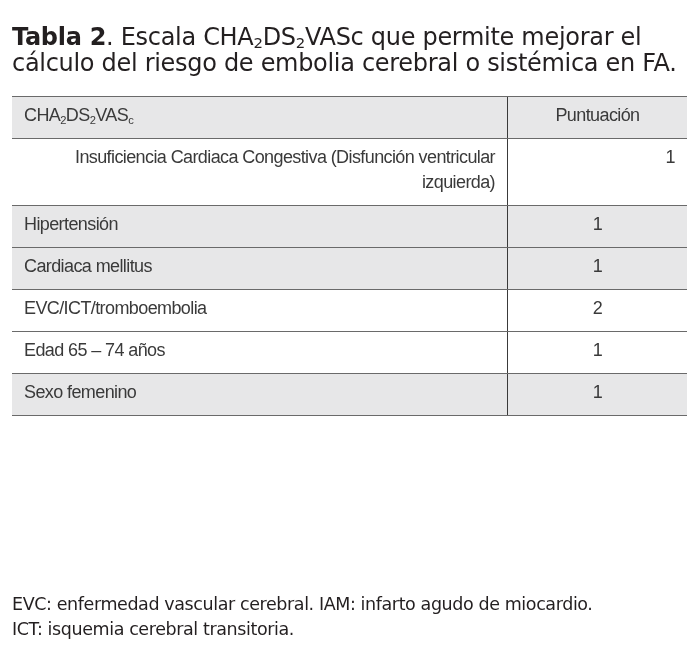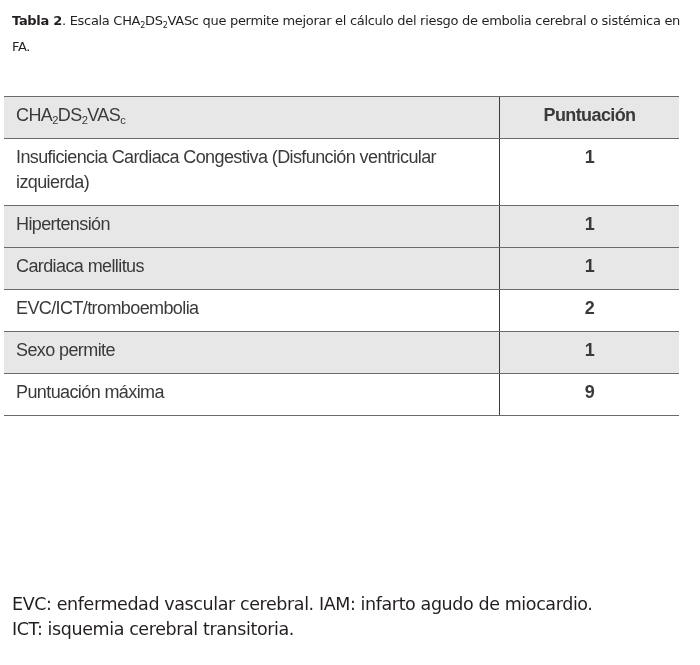--- a/index.html
+++ b/index.html
@@ -1,42 +1,42 @@
 <!DOCTYPE html>
 <html><head>
   <meta charset="utf-8">
   <style>
     html, body { margin: 0; padding: 0; background: #ffffff; }
     body { width: 700px; height: 665px; position: relative; overflow: hidden; color: #231f20; }
     .caption {
-      position: absolute; left: 12px; top: 8px; width: 685px;
-      font-family: "DejaVu Sans", sans-serif; font-size: 13px; line-height: 26px;
+      position: absolute; left: 12px; top: 24px; width: 685px;
+      font-family: "DejaVu Sans", sans-serif; font-size: 24px; line-height: 26px;
       letter-spacing: -0.3px; color: #231f20;
     }
     .caption b { font-weight: bold; }
     sub { font-size: 62%; vertical-align: -3px; line-height: 0; }
     table {
-      position: absolute; left: 4px; top: 96px; width: 675px;
+      position: absolute; left: 12px; top: 96px; width: 675px;
       border-collapse: collapse;
       font-family: "Liberation Sans", sans-serif; font-size: 18px;
       transform-origin: left top;
       letter-spacing: -0.6px;
       color: #3a3a3a;
     }
     td, th {
       border-top: 1.5px solid #6a6a6a; border-bottom: 1.5px solid #6a6a6a;
       padding: 6px 12px 6px 12px; vertical-align: top; font-weight: normal; line-height: 25px;
       text-align: left;
     }
     .c1 { width: 471px; }
-    .c2 { text-align: center; border-left: 1.5px solid #3a3a3a; font-weight: bold; }
+    .c2 { text-align: center; border-left: 1.5px solid #3a3a3a; }
     tr.shade td, tr.shade th { background: #e7e7e8; }
     tr.h td, tr.h th { height: 29px; }
     tr.one td { height: 29px; }
-    tr.two td { height: 54px; }
+    tr.two td { height: 54px; text-align: right; }
     .notes {
       position: absolute; left: 12px; top: 592px; width: 690px;
       font-family: "DejaVu Sans", sans-serif; font-size: 17.5px; line-height: 25px;
       letter-spacing: -0.4px; color: #231f20;
     }
   </style>
 </head>
 <body>
 
 <div class="caption">
@@ -58,27 +58,27 @@
     <td class="c2">1</td>
   </tr>
   <tr class="shade one">
     <td class="c1">Cardiaca mellitus</td>
     <td class="c2">1</td>
   </tr>
   <tr class="one">
     <td class="c1">EVC/ICT/tromboembolia</td>
     <td class="c2">2</td>
   </tr>
-  <tr class="shade one">
-    <td class="c1">Sexo permite</td>
+  <tr class="one">
+    <td class="c1">Edad 65 – 74 años</td>
     <td class="c2">1</td>
   </tr>
-  <tr class="one">
-    <td class="c1">Puntuación máxima</td>
-    <td class="c2">9</td>
+  <tr class="shade one">
+    <td class="c1">Sexo femenino</td>
+    <td class="c2">1</td>
   </tr>
 </tbody>
   </table>
 
 <div class="notes">
   <div>EVC: enfermedad vascular cerebral. IAM: infarto agudo de miocardio.</div>
   <div>ICT: isquemia cerebral transitoria.</div>
 </div>
 
 </body></html>

